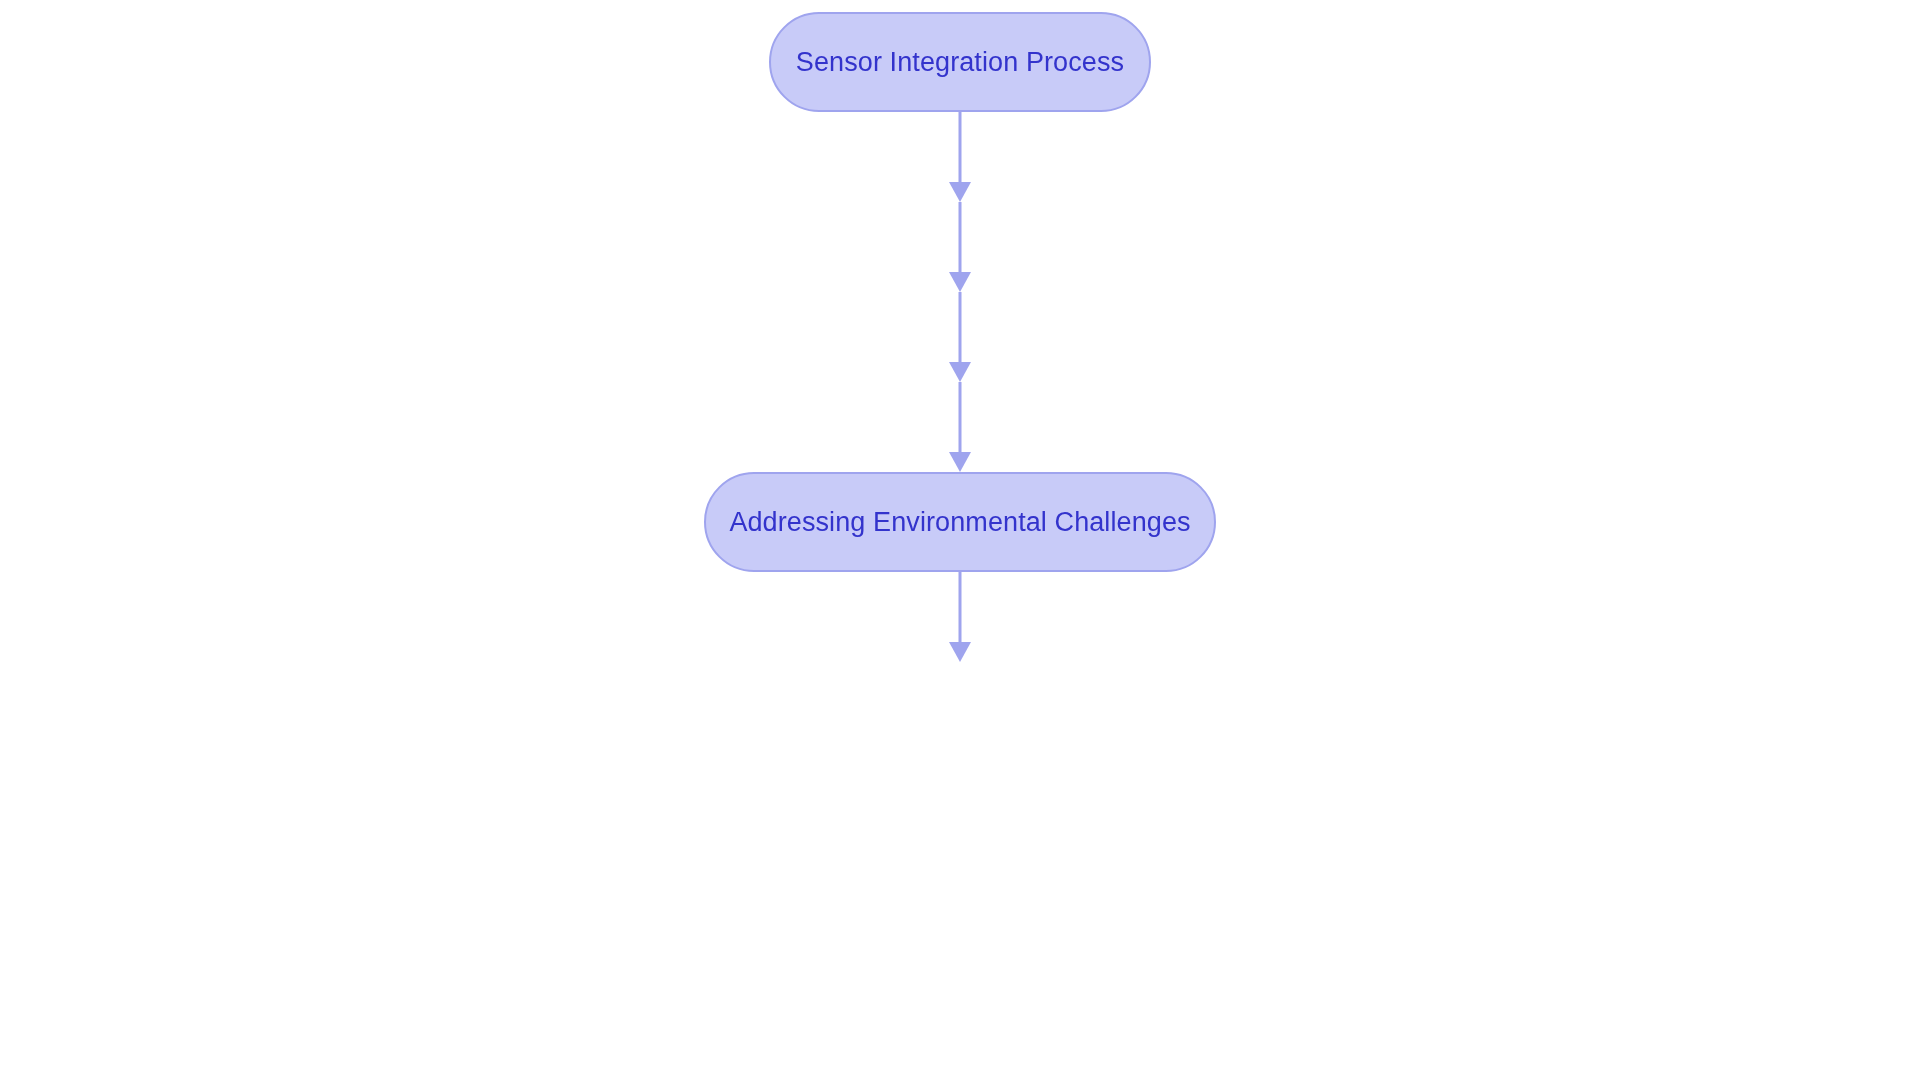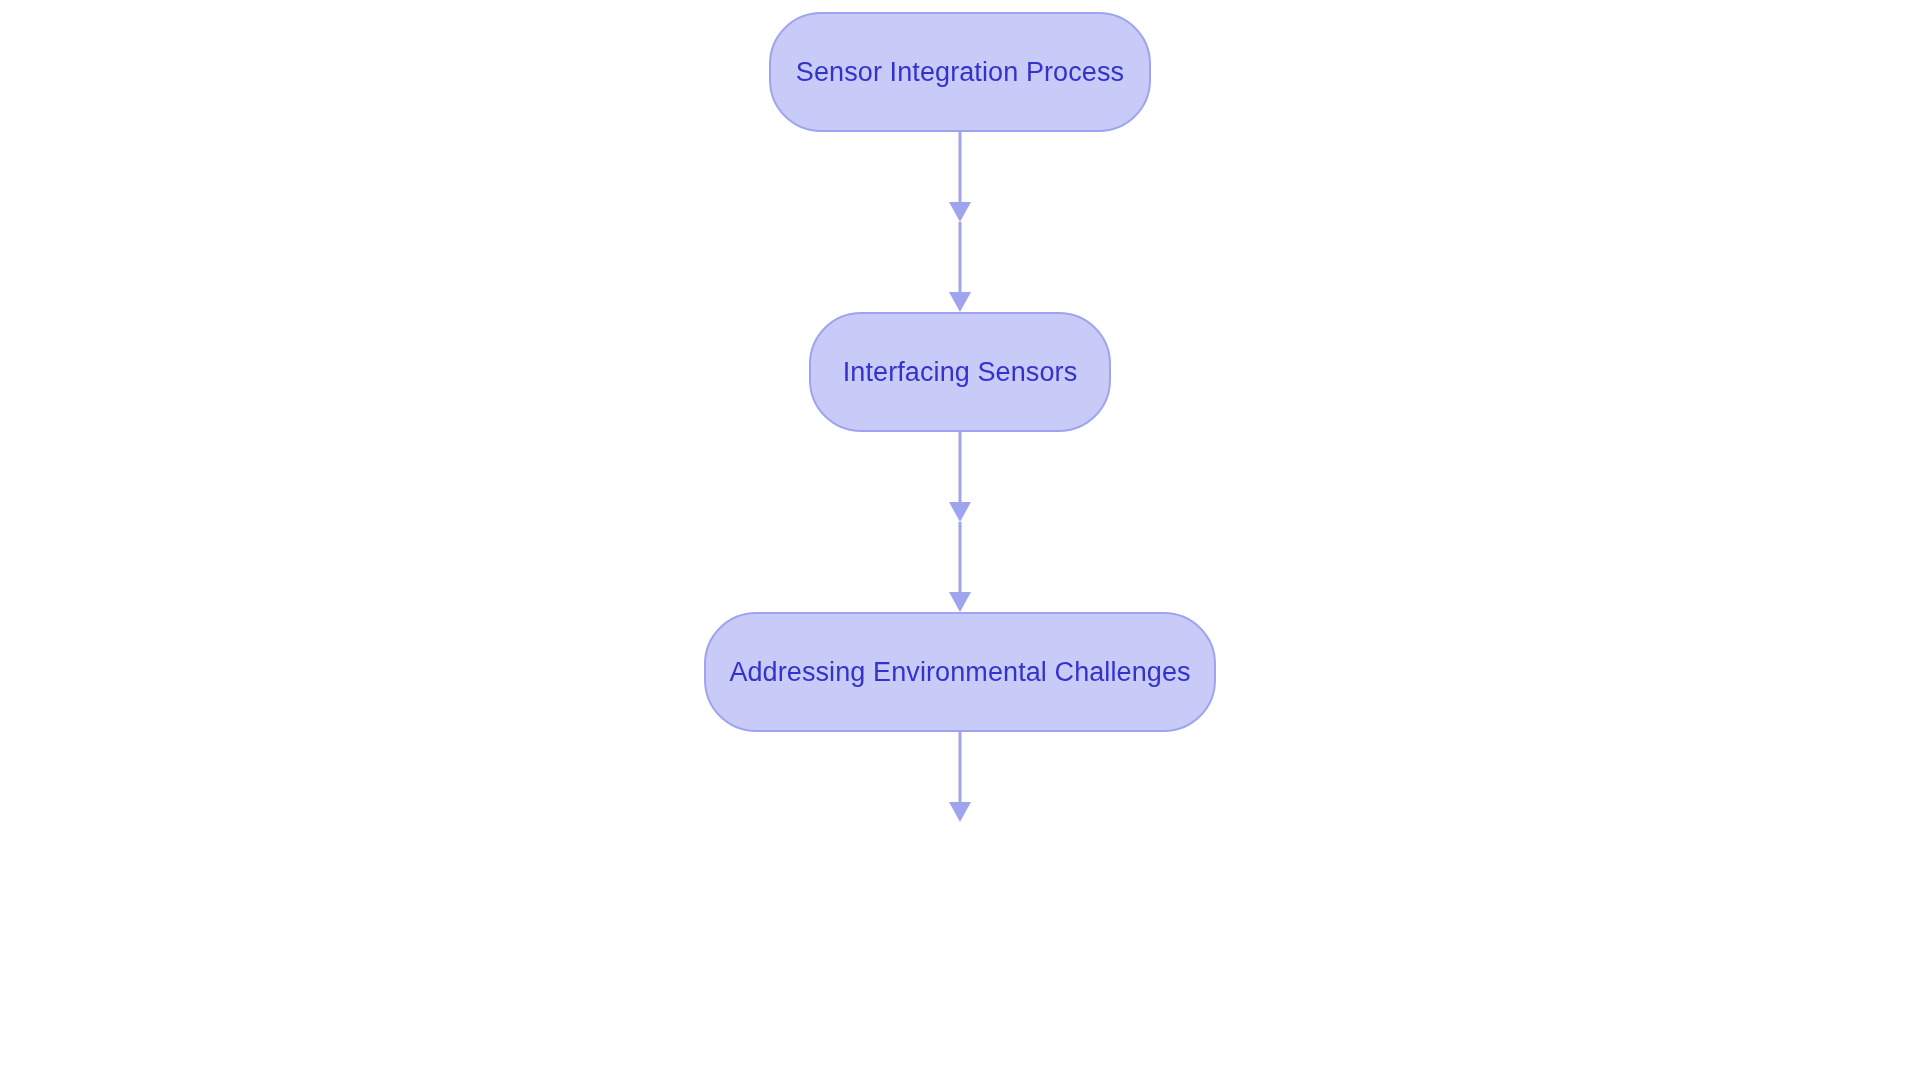--- a/index.html
+++ b/index.html
@@ -30,21 +30,21 @@
     height: 1083px;
     display: flex;
     flex-direction: column;
     align-items: center;
   }
 
   
   .node {
     position: relative;
     box-sizing: border-box;
-    height: 120px;
+    height: 100px;
     display: flex;
     align-items: center;
     justify-content: center;
     border: 2px solid #9fa4ee;
     border-radius: 52px;
     background: #c8cbf8;
     padding: 0 44px;
     white-space: nowrap;
     flex: 0 0 auto;
   }
@@ -111,23 +111,20 @@
       <div class="conn-line"></div>
       <div class="conn-head"></div>
     </div>
 
 
     <div class="connector">
       <div class="conn-line"></div>
       <div class="conn-head"></div>
     </div>
 
-    <div class="node n3">
-      <span class="node-label">Interfacing Sensors</span>
-    </div>
 
     <div class="connector">
       <div class="conn-line"></div>
       <div class="conn-head"></div>
     </div>
 
 
     <div class="connector">
       <div class="conn-line"></div>
       <div class="conn-head"></div>

